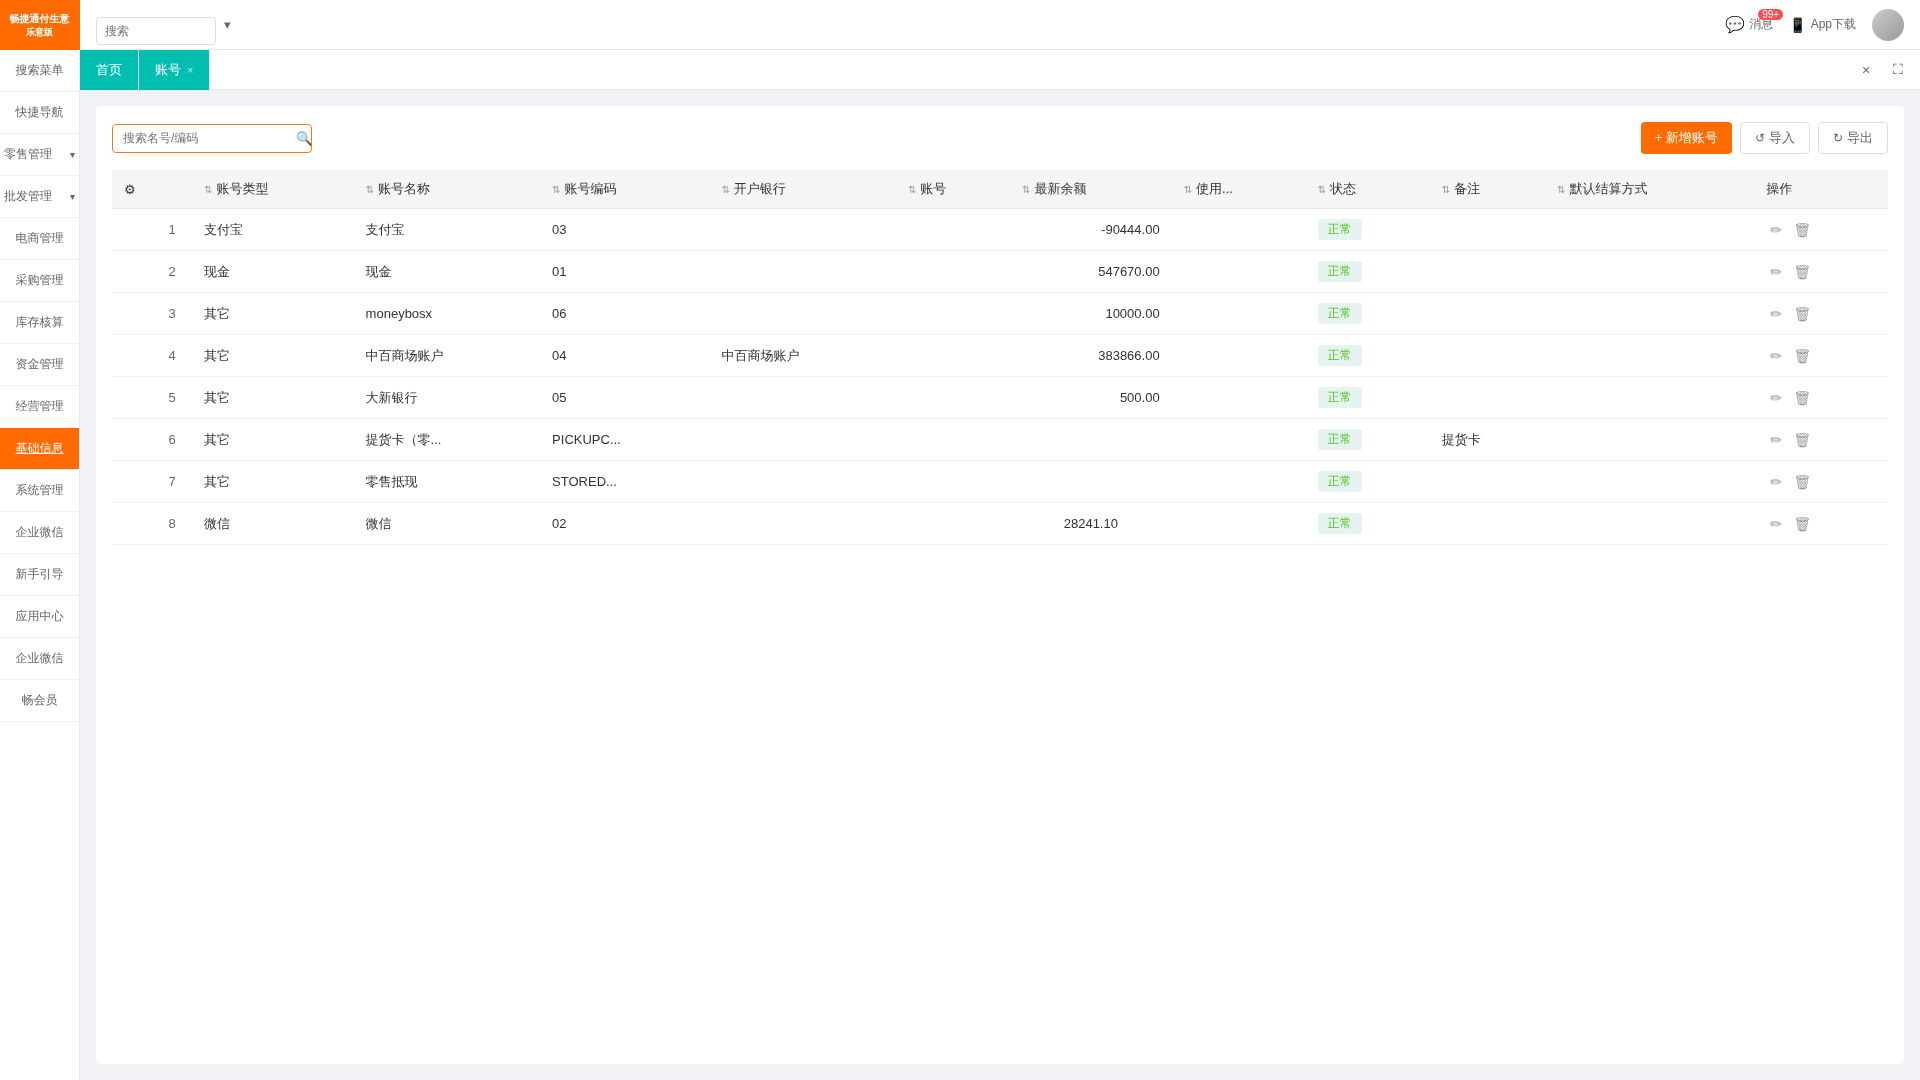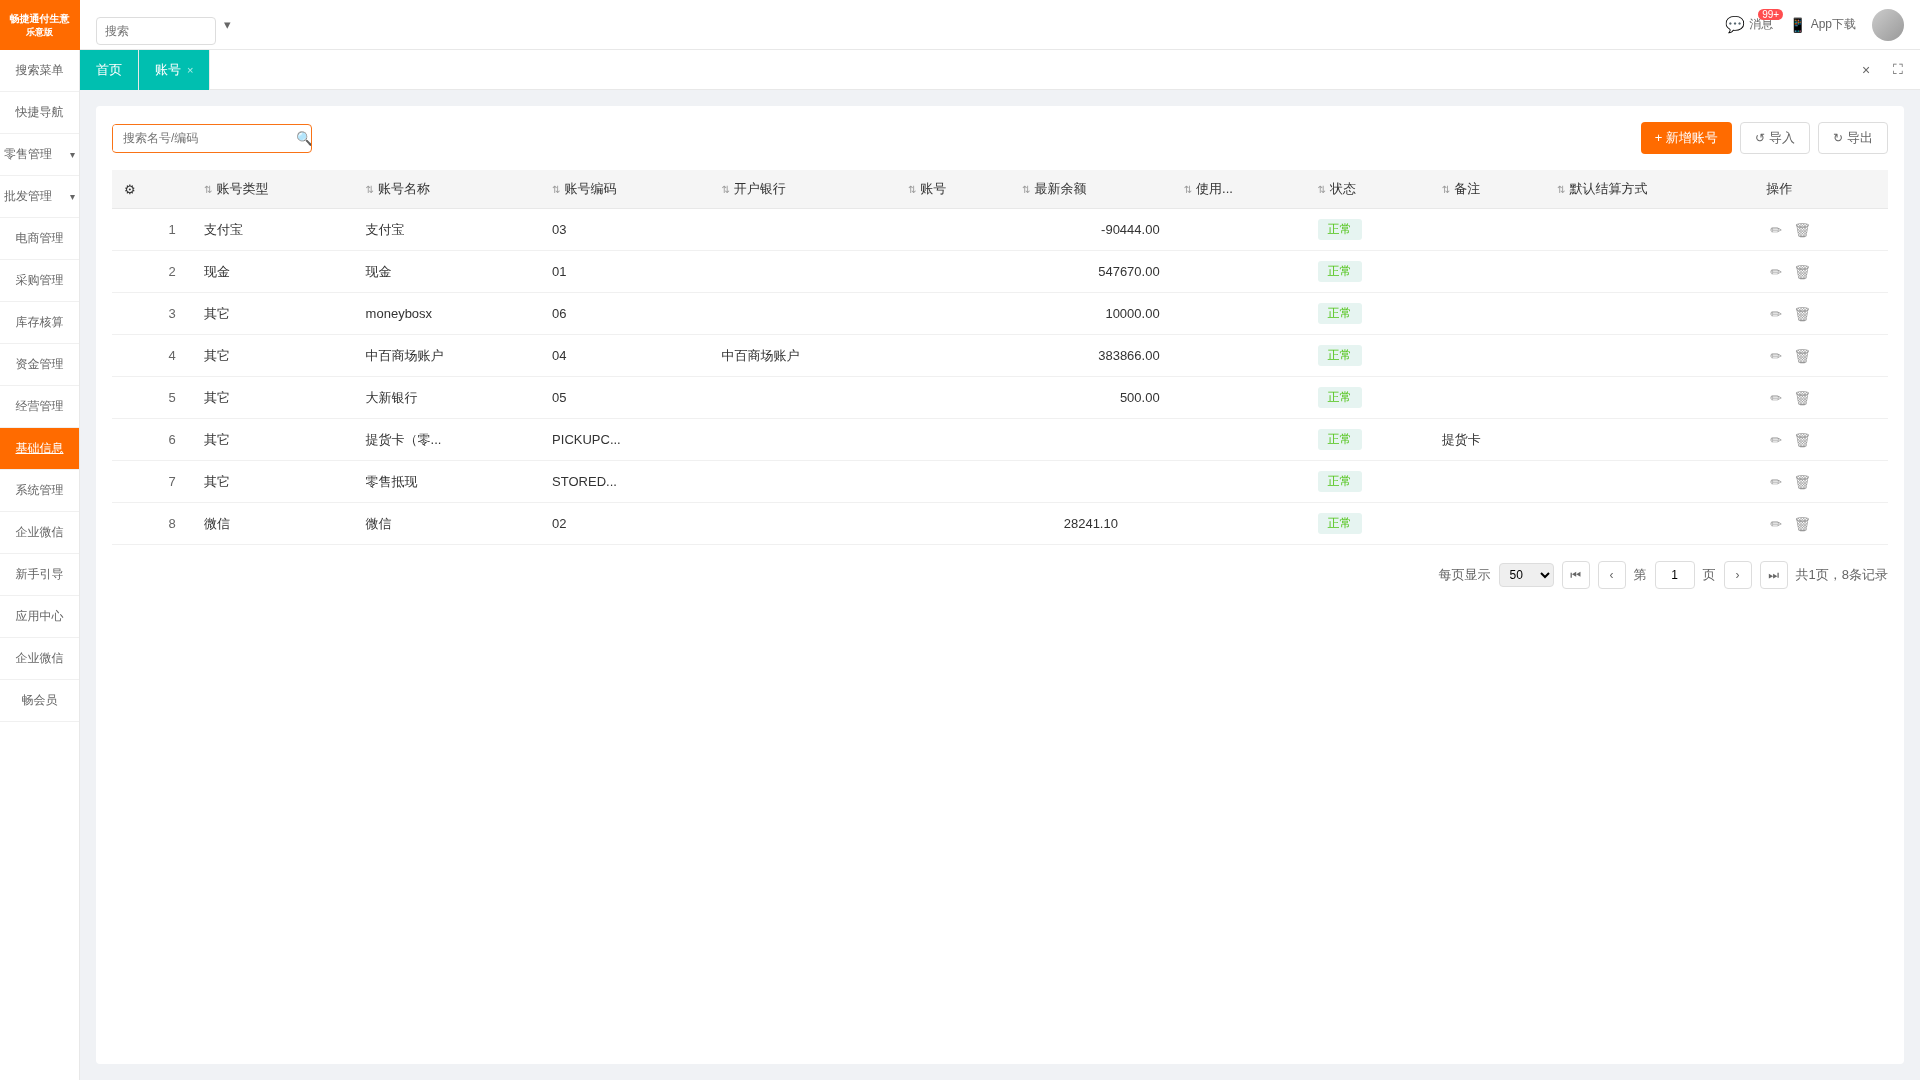--- a/index.html
+++ b/index.html
@@ -571,32 +571,16 @@
     <td></td>
     <td></td>
     <td>
       <button class="action-btn" title="编辑">✏</button>
       <button class="action-btn" title="删除">🗑</button>
     </td>
   </tr>
           </tbody>
       </table>
 
-      <div class="pagination">
-        <span>每页显示</span>
-        <select class="page-size-select">
-          <option>50</option>
-          <option>100</option>
-          <option>200</option>
-        </select>
-        <button class="page-btn">⏮</button>
-        <button class="page-btn">‹</button>
-        <span>第</span>
-        <input type="text" class="page-input" value="1" style="">
-        <span>页</span>
-        <button class="page-btn">›</button>
-        <button class="page-btn">⏭</button>
-        <span>共1页，8条记录</span>
-      </div>
 
     </div>
   </div>
 </div>
 
 </body></html>

